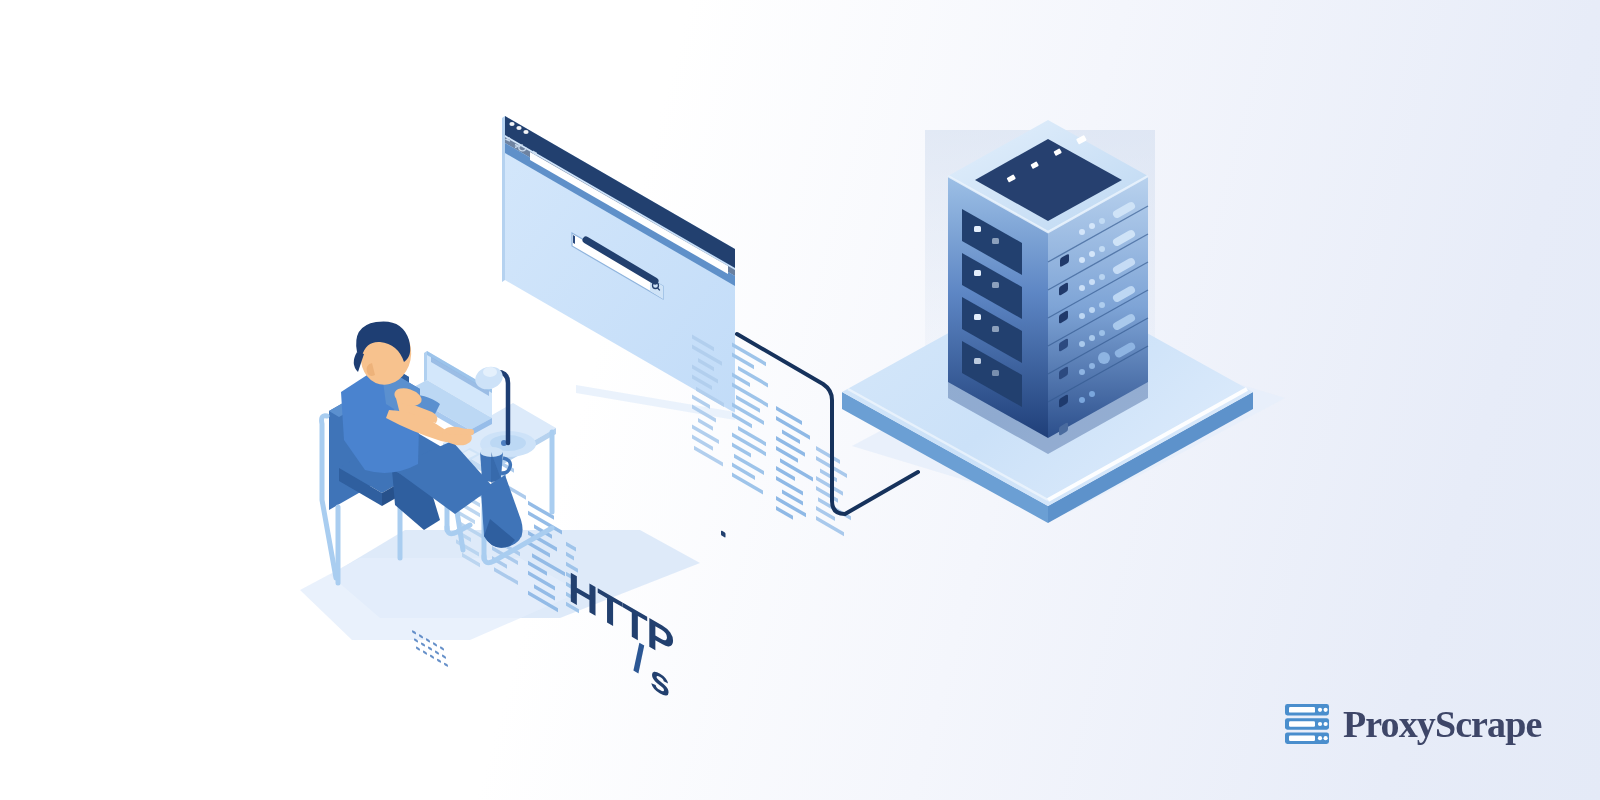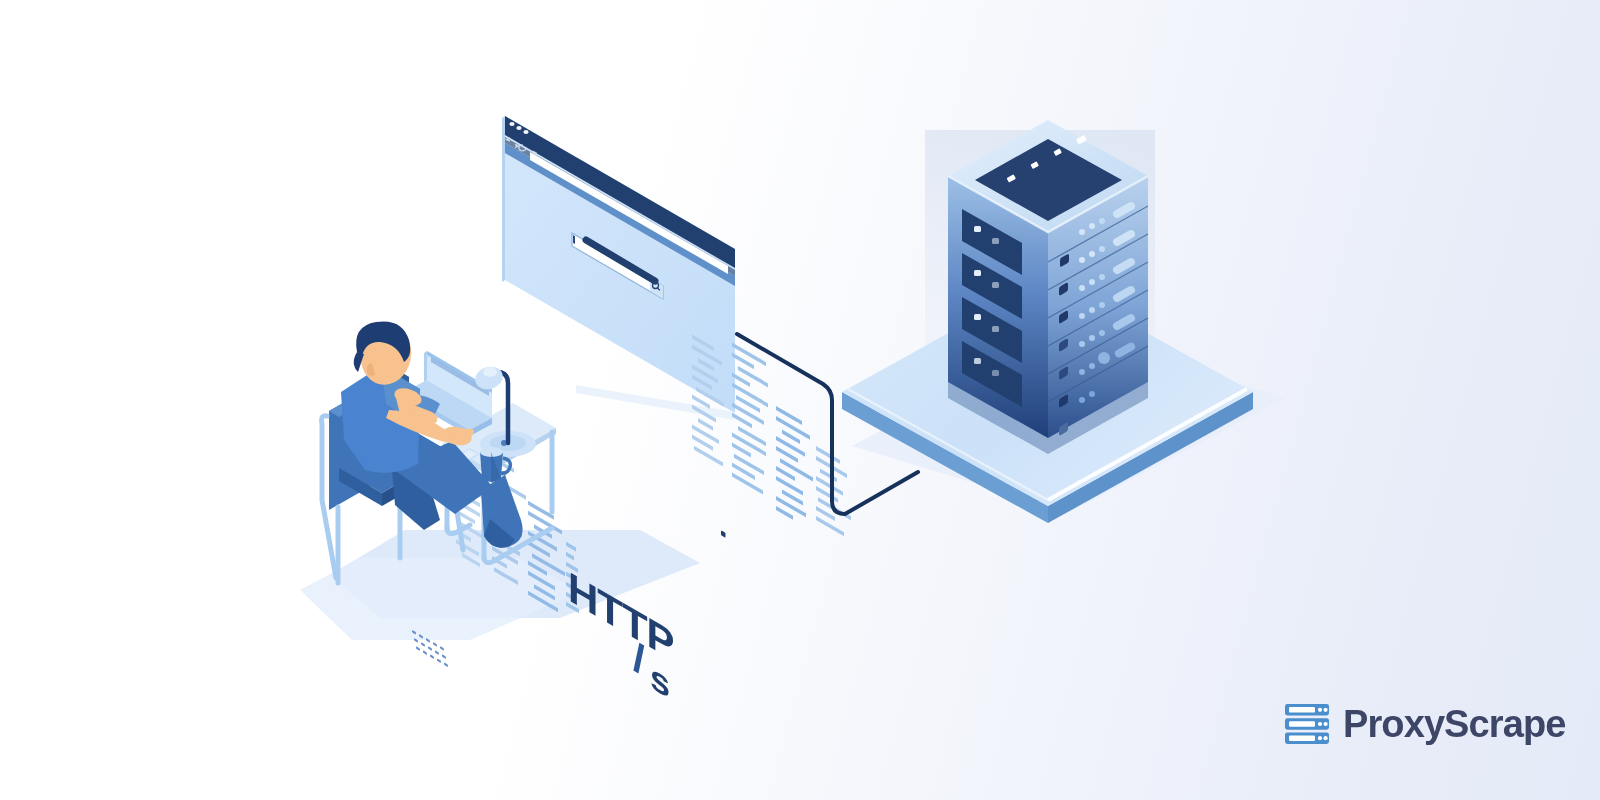--- a/index.html
+++ b/index.html
@@ -23,21 +23,21 @@
   }
   #brand-logo {
     position: absolute;
     left: 1284px;
     top: 703px;
     display: flex;
     align-items: center;
     gap: 13px;
   }
   #brand-logo .wordmark {
-    font-family: Liberation Sans, sans-serif;
+    font-family: Liberation Serif, serif;
     font-weight: bold;
     font-size: 38px;
     letter-spacing: -0.9px;
     color: #3e4668;
     line-height: 1;
     white-space: nowrap;
   }
   .logo-mark { display: block; }
 </style>
 </head>

